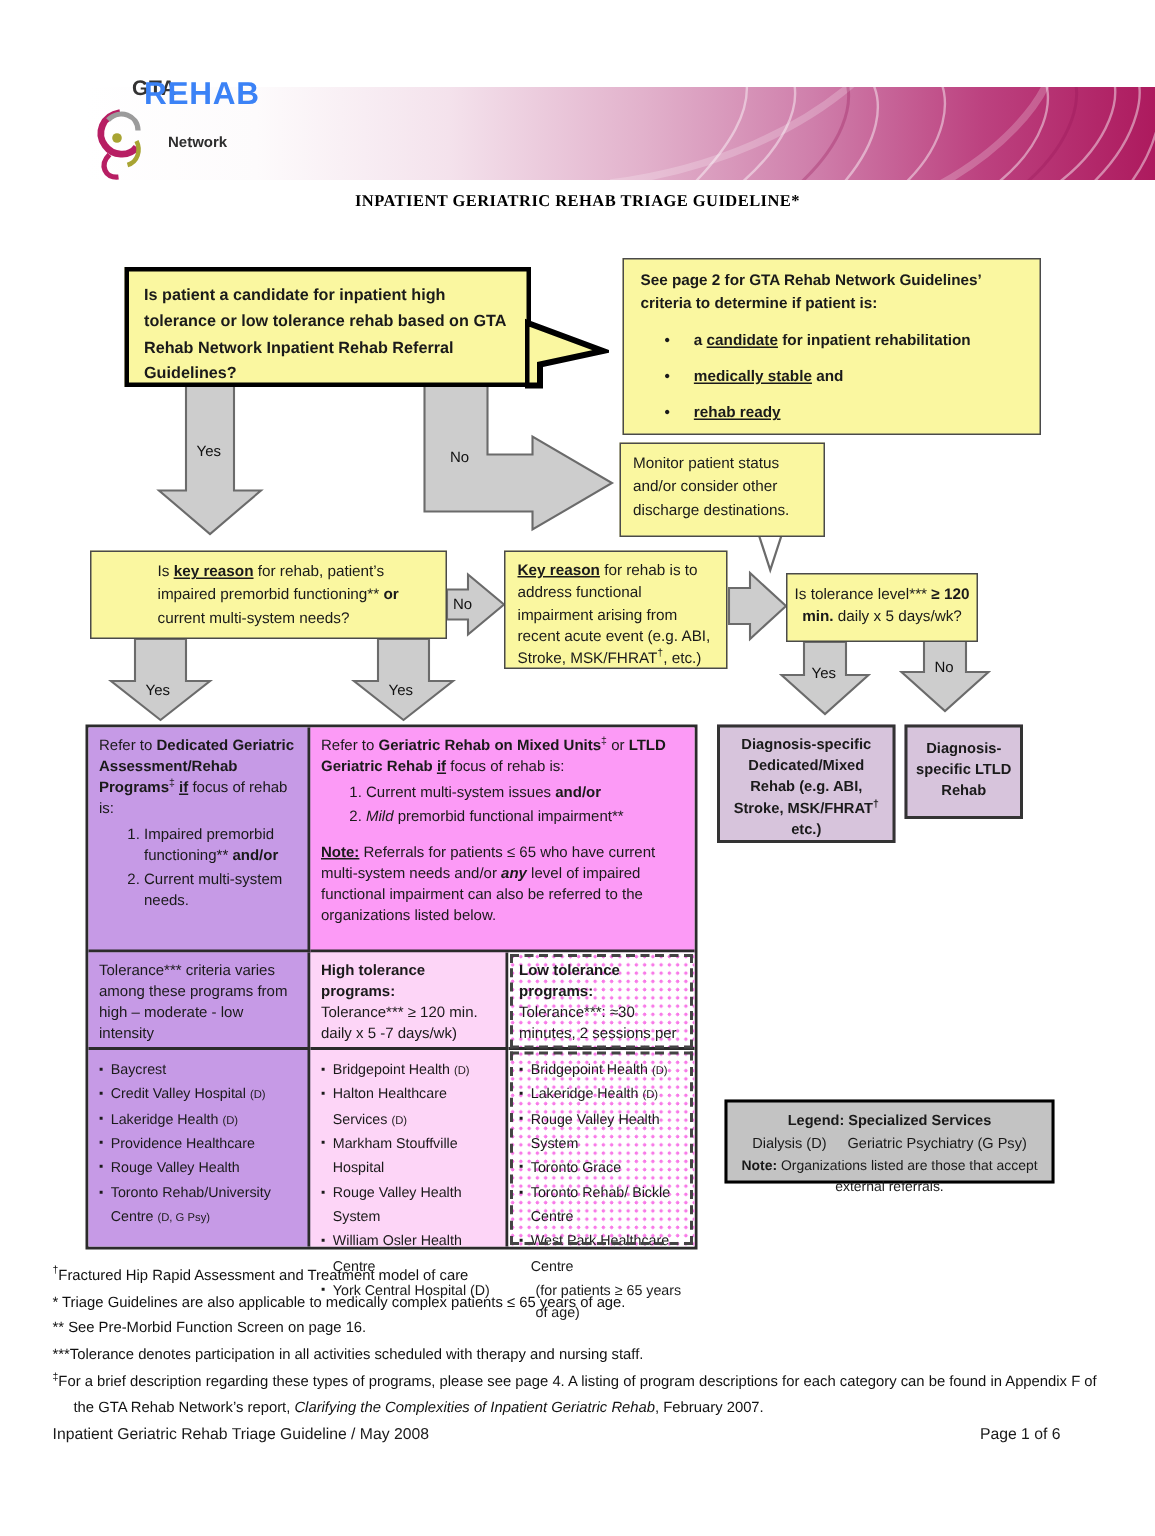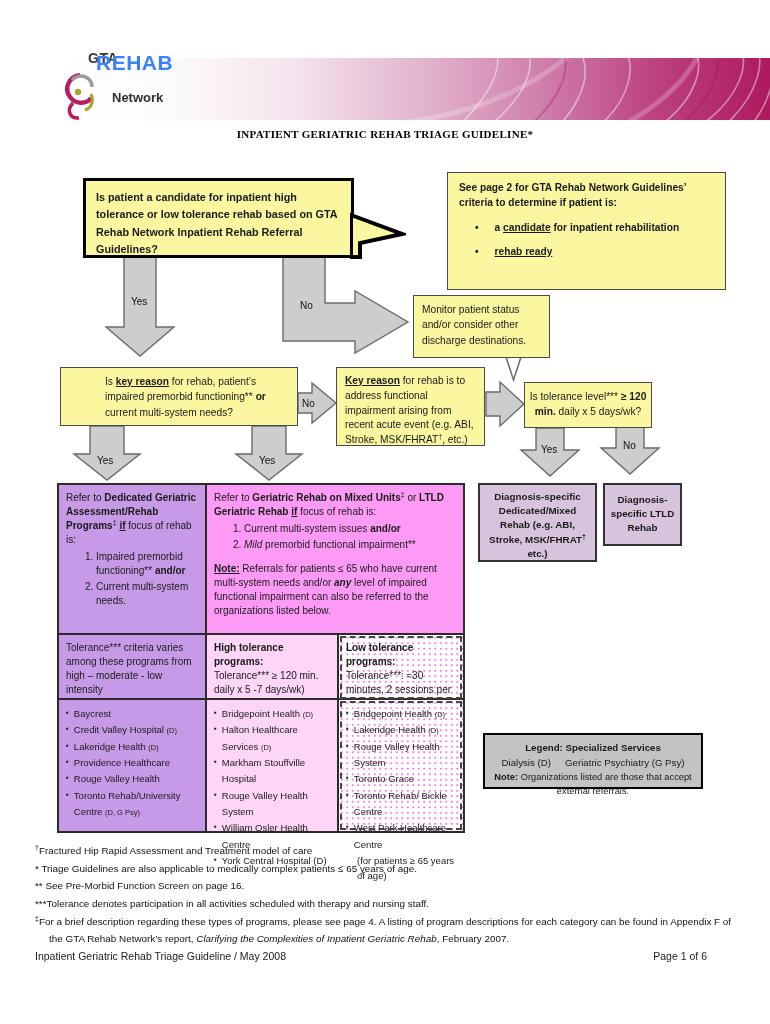--- a/index.html
+++ b/index.html
@@ -10,29 +10,29 @@
   }
   *{box-sizing:border-box;}
   .abs{position:absolute;}
 
   
   #banner{left:57px;top:58px;width:713px;height:62px;overflow:hidden;
     background:linear-gradient(90deg,#ffffff 0%,#fdfbfc 16%,#f4e2ec 34%,#e2b2cc 52%,#cf7fab 68%,#bc417f 84%,#ad1a5e 100%);}
   #logo{left:60px;top:48px;width:150px;height:85px;}
   .logo-gta{position:absolute;left:28px;top:2px;font-size:14px;font-weight:bold;color:#333;letter-spacing:.5px;}
   .logo-rehab{position:absolute;left:36px;top:3px;font-size:21px;font-weight:bold;color:#3b82f6;letter-spacing:.5px;}
-  .logo-network{position:absolute;left:52px;top:42px;font-size:13px;font-weight:bold;color:#2e2e2e;}
+  .logo-network{position:absolute;left:52px;top:42px;font-size:10px;font-weight:bold;color:#2e2e2e;}
   #title{left:0;top:128px;width:770px;text-align:center;
     font-family:"Liberation Serif", serif;font-weight:bold;font-size:11px;letter-spacing:.3px;color:#000;}
 
   
   .ybox{background:#faf7a0;border:1.6px solid #4a4a4a;font-size:10.2px;line-height:1.5;padding:6px 8px;}
   #q1{left:83px;top:178px;width:271px;height:80px;border:3px solid #000;font-weight:bold;font-size:10.8px;line-height:1.6;padding:8px 10px;}
   #callout{left:350px;top:211px;}
-  #criteria{left:415px;top:172px;width:279px;height:118px;font-weight:bold;padding:7px 11px;margin-left:32px;}
+  #criteria{left:415px;top:172px;width:279px;height:118px;font-weight:bold;padding:7px 11px;}
   .cb-row{margin:9px 0 0 16px;display:flex;}
   .cb-row::before{content:"•";margin-right:16px;}
   #monitor{left:413px;top:295px;width:137px;height:63px;}
   #q2{left:60px;top:367px;width:238px;height:59px;padding-left:44px;}
   #q3{left:336px;top:367px;width:149px;height:79px;line-height:1.45;}
   #q4{left:524px;top:382px;width:128px;height:46px;text-align:center;padding:6px 4px;}
 
   
   .dbox{background:#d7c4dc;border:2px solid #333;font-weight:bold;text-align:center;font-size:9.8px;line-height:1.45;padding:5px 4px;}
   #d1{left:478px;top:483px;width:119px;height:79px;}
@@ -143,20 +143,23 @@
   <svg id="callout" class="abs" width="56" height="50" viewBox="0 0 56 50">
     <path d="M1,4 L52,23 L10,32 L10,46 L1,46 Z" fill="#faf7a0" stroke="#000" stroke-width="4"></path>
   </svg>
 
   <div id="criteria" class="abs ybox">
     <div><span>See page 2 for GTA Rehab Network Guidelines’ criteria to determine if patient is:</span></div>
     <div class="cb-row">
         <span><span>a </span><span class="u">candidate</span><span> for inpatient rehabilitation</span></span>
       </div>
     <div class="cb-row">
+        <span><span></span><span class="u">medically stable</span><span> and</span></span>
+      </div>
+    <div class="cb-row">
         <span><span></span><span class="u">rehab ready</span><span></span></span>
       </div>
   </div>
 
   <div id="monitor" class="abs ybox">
     <span>Monitor patient status and/or consider other discharge destinations.</span>
   </div>
 
   <div id="q2" class="abs ybox">
     <span>Is </span><span class="bu">key reason</span><span> for rehab, patient’s impaired premorbid functioning** </span><span class="b">or</span><span> current multi-system needs?</span>

